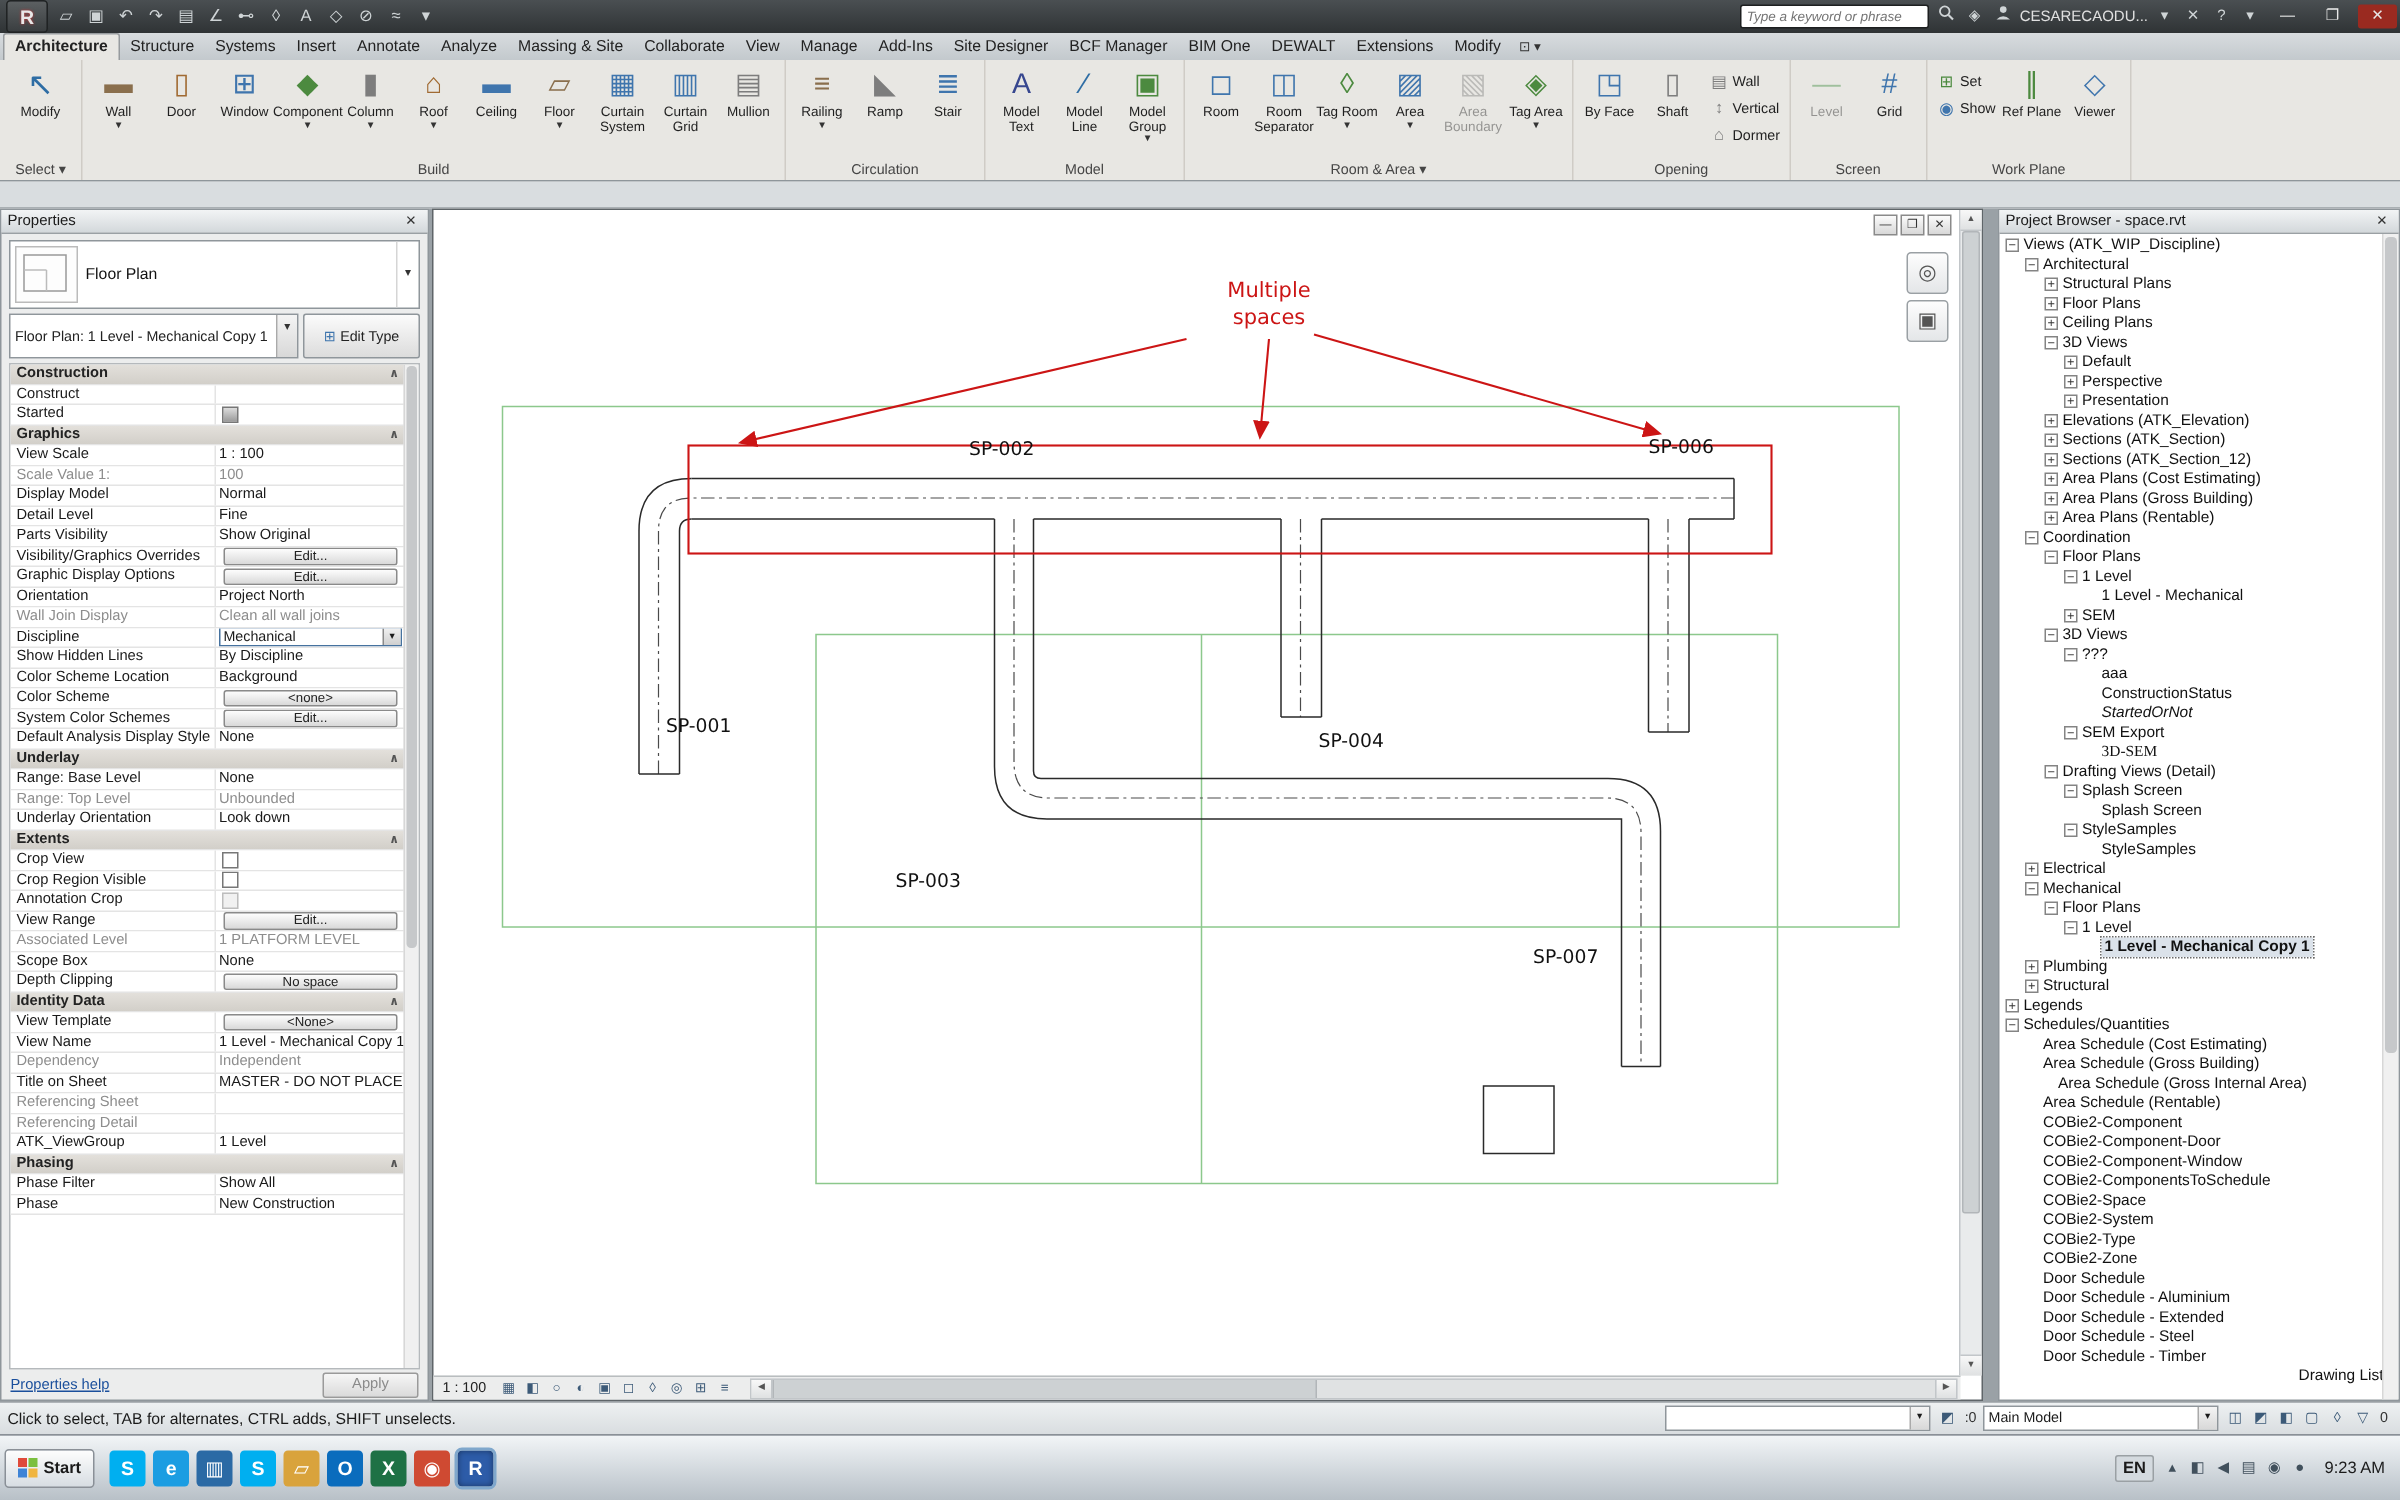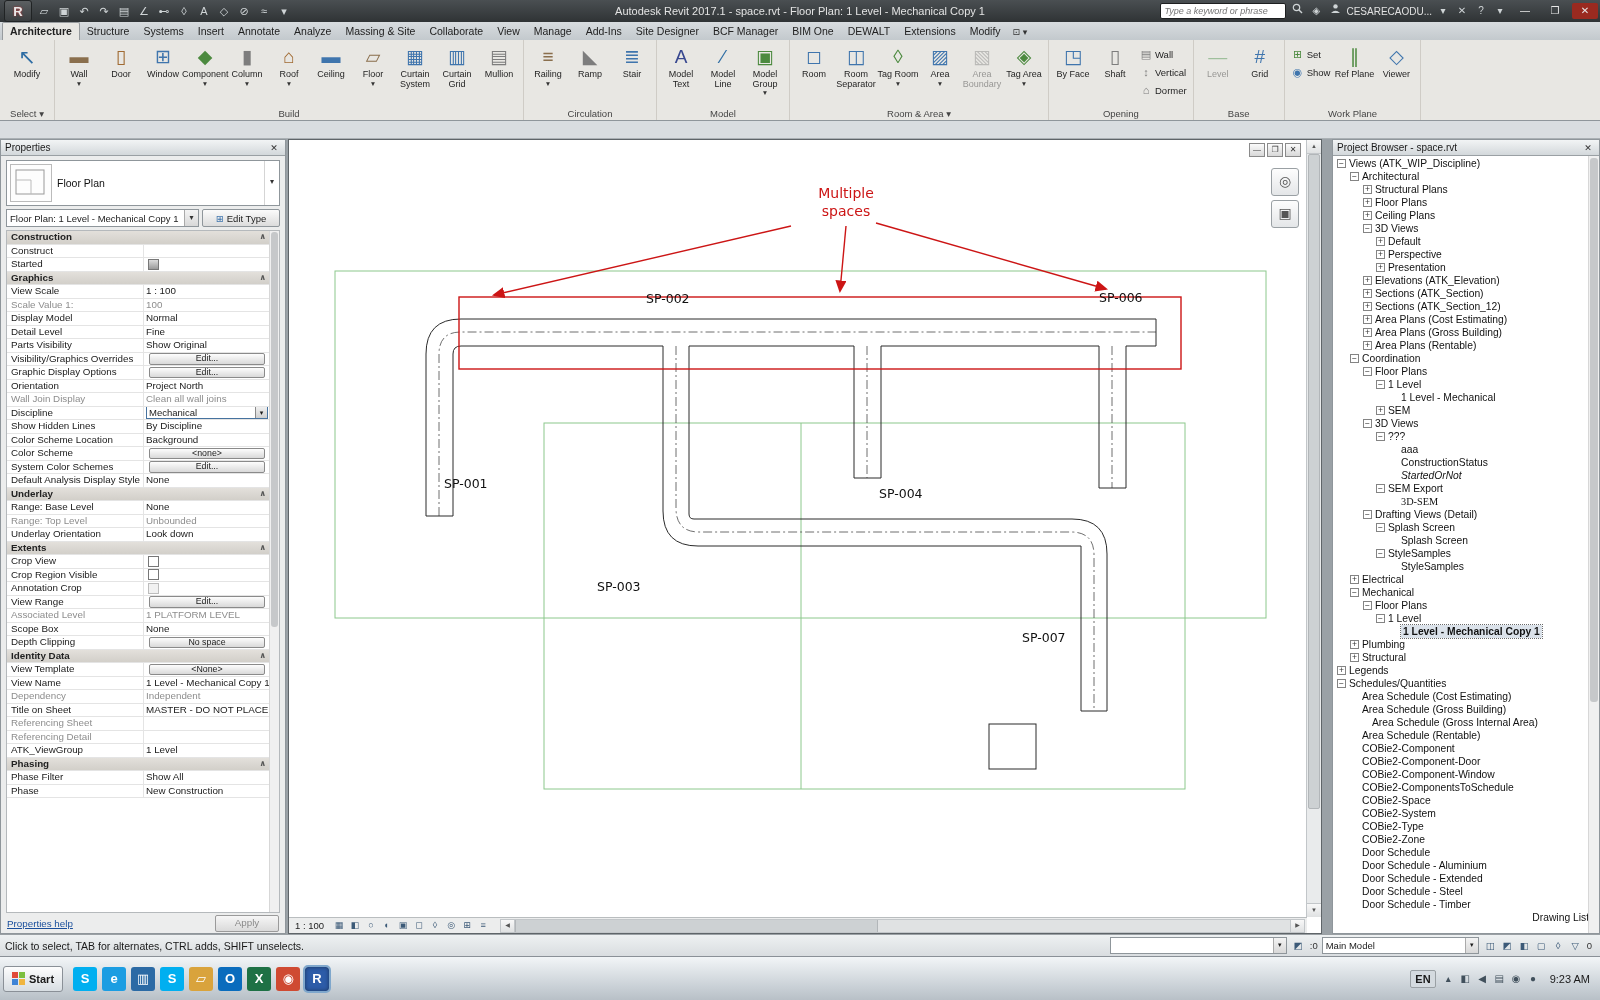--- a/index.html
+++ b/index.html
@@ -55,21 +55,21 @@
   .panelhead{height:16px;background:linear-gradient(#f2f4f5,#d3d8db);border-bottom:1px solid #9aa0a4;
     display:flex;align-items:center;font-size:10px;color:#1a1a1a;padding:0 4px;box-sizing:border-box;}
   .panelhead .ph-x{margin-left:auto;width:14px;text-align:center;color:#333;font-size:9px;}
 
   #props{position:absolute;left:0;top:139px;width:286px;height:795px;background:#eceded;
     border:1px solid #8f969b;box-sizing:border-box;display:flex;flex-direction:column;}
   #typesel{margin:4px 5px 2px 5px;background:#fff;border:1px solid #8f969b;height:44px;display:flex;align-items:center;}
   #typesel .thumb{width:40px;height:36px;margin:3px;border:1px solid #bbb;background:#fdfdfd;}
   #typesel .tname{font-size:10.5px;color:#111;flex:1;padding-left:2px;}
   #typesel .tarrow{width:14px;text-align:center;color:#333;font-size:8px;align-self:stretch;line-height:42px;border-left:1px solid #d5d5d5;}
-  #instrow{display:flex;margin:1px 5px 3px 5px;height:18px;gap:3px;}
+  #instrow{display:flex;margin:1px 5px 3px 5px;height:30px;gap:3px;}
   #instcombo{flex:1;background:#fff;border:1px solid #8f969b;font-size:9.5px;display:flex;align-items:center;padding-left:3px;overflow:hidden;white-space:nowrap;}
   #instcombo .tarrow{margin-left:auto;font-size:8px;width:13px;text-align:center;color:#333;background:linear-gradient(#f4f4f4,#d8d8d8);border-left:1px solid #aaa;align-self:stretch;line-height:16px;}
   #edittype{width:76px;background:linear-gradient(#fbfbfb,#dcdcdc);border:1px solid #8f969b;border-radius:2px;
     font-size:9.5px;display:flex;align-items:center;justify-content:center;gap:3px;}
   #pgridwrap{position:relative;flex:1;margin:0 5px;overflow:hidden;border:1px solid #b5b9bc;background:#fff;}
   #pgrid{position:absolute;left:0;top:0;right:9px;}
   .prow{display:flex;height:12.5px;line-height:12.5px;border-bottom:1px solid #e4e4e4;background:#fff;font-size:9.8px;}
   .prow .plabel{width:137px;padding-left:4px;border-right:1px solid #e4e4e4;overflow:hidden;white-space:nowrap;box-sizing:border-box;color:#1a1a1a;}
   .prow .pval{flex:1;padding:0 2px;overflow:hidden;white-space:nowrap;display:flex;align-items:center;color:#1a1a1a;}
   .prow.gray .plabel,.prow.gray .pval{color:#8d8d8d;}
@@ -174,21 +174,20 @@
         <span class="qic">▤</span>
         <span class="qic">∠</span>
         <span class="qic">⊷</span>
         <span class="qic">◊</span>
         <span class="qic">A</span>
         <span class="qic">◇</span>
         <span class="qic">⊘</span>
         <span class="qic">≈</span>
         <span class="qic">▾</span>
       </div>
-    <div id="titletext">Autodesk Revit 2017.1 -   space.rvt - Floor Plan: 1 Level - Mechanical Copy 1</div>
     <div id="tb-right">
       <input id="searchbox" placeholder="Type a keyword or phrase" style="">
       <span class="tic">
         <svg width="11" height="11" viewBox="0 0 11 11">
             <circle cx="4.5" cy="4.5" r="3.2" fill="none" stroke="#cfd4d6" stroke-width="1.2"></circle>
             <line x1="7" y1="7" x2="10" y2="10" stroke="#cfd4d6" stroke-width="1.4"></line>
           </svg>
       </span>
       <span class="tic">◈</span>
       <span class="tic">
@@ -395,21 +394,21 @@
           <div class="rbtns">
             <div class="rbtn gray">
               <div class="ric" style="color: rgb(60, 138, 60);">―</div>
               <div class="rlb">Level</div>
             </div>
             <div class="rbtn">
               <div class="ric" style="color: rgb(63, 117, 173);">#</div>
               <div class="rlb">Grid</div>
             </div>
           </div>
-          <div class="rlabel">Base</div>
+          <div class="rlabel">Screen</div>
         </div>
         <div class="rpanel">
           <div class="rbtns">
             <div class="rcol">
               <div class="rsmall">
                 <span class="ric" style="color: rgb(76, 138, 63);">⊞</span>
                 <span>Set</span>
               </div>
               <div class="rsmall">
                 <span class="ric" style="color: rgb(63, 117, 173);">◉</span>

